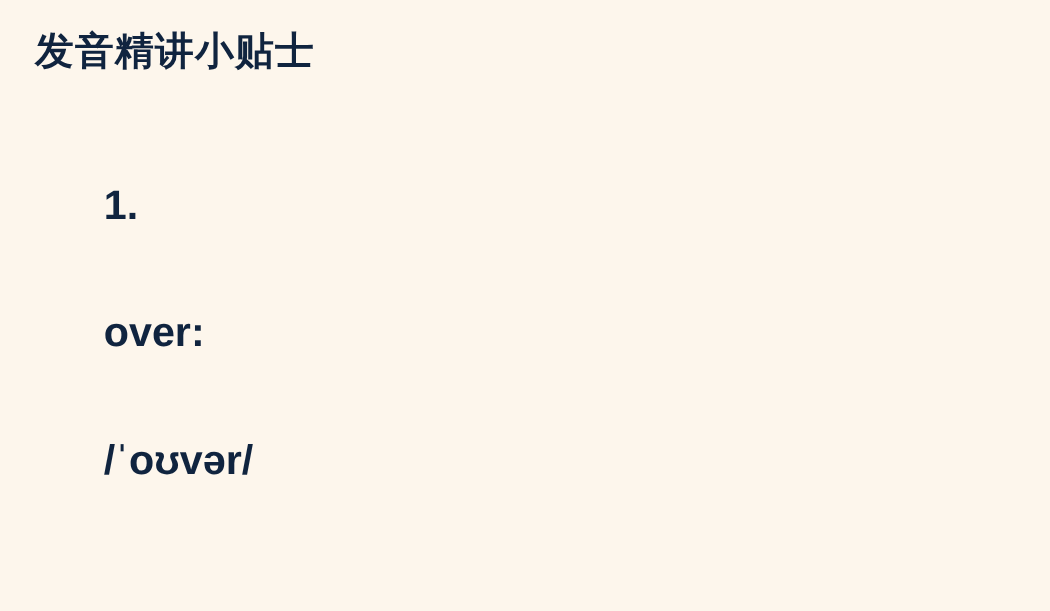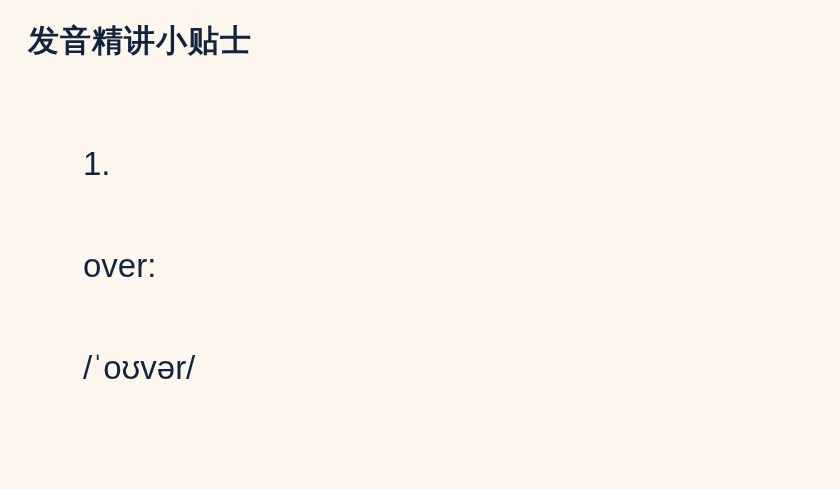--- a/index.html
+++ b/index.html
@@ -33,21 +33,21 @@
   .list {
     list-style: none;
     margin: 0;
     padding: 0;
   }
   .list-item {
     font-size: 33px;
     line-height: 51px;
     color: #10243f;
     white-space: pre;
-    font-weight: normal;
+    font-weight: bold;
   }
   .num {
     display: inline;
   }
   .word {
     display: inline;
   }
   .ipa {
     display: inline;
   }

